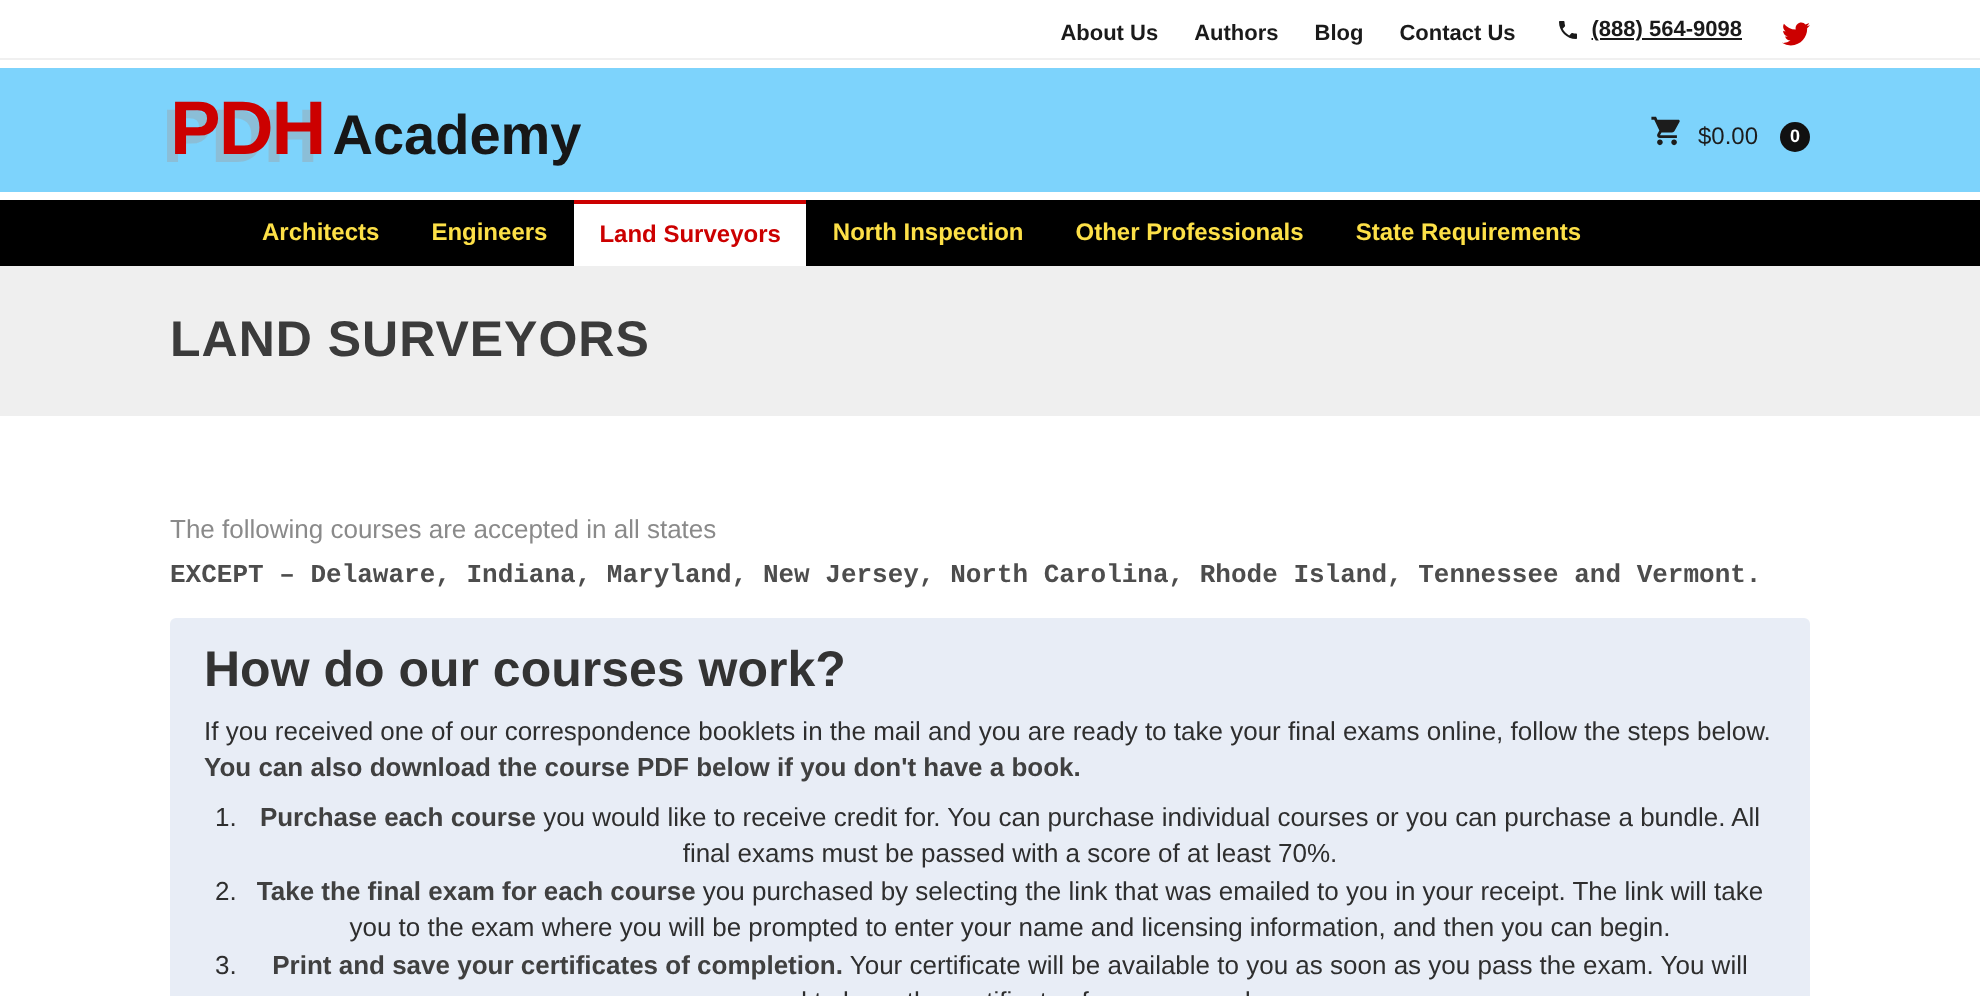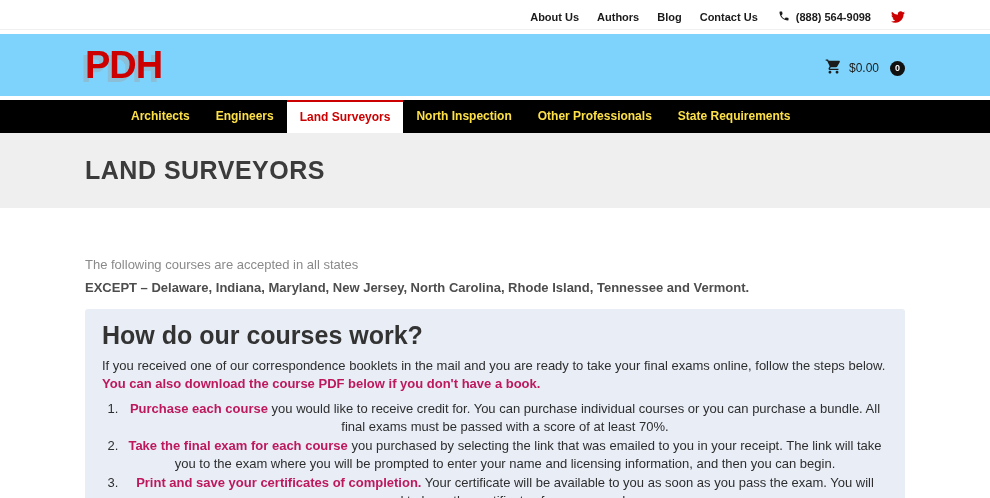--- a/index.html
+++ b/index.html
@@ -27,21 +27,21 @@
     gap: 18px;
   }
   .topbar-link, .phone-link {
     font-size: 11px;
     font-weight: 700;
     color: #1a1a1a;
     text-decoration: none;
     cursor: pointer;
     white-space: nowrap;
   }
-  .phone-link { display: inline-flex; align-items: center; gap: 6px; margin-left: 2px; }
+  .phone-link { display: inline-flex; gap: 6px; margin-left: 2px; text-decoration: underline; }
   .phone-link svg { width: 12px; height: 12px; fill: #1a1a1a; }
   .twitter-link { display: inline-flex; align-items: center; cursor: pointer; margin-left: 2px; }
   .twitter-link svg { width: 14px; height: 14px; fill: var(--accent-red, #cc0000); }
 
   
   .masthead { height: 62px; background: #7dd3fc; }
   .masthead-inner {
     height: 100%;
     display: flex;
     justify-content: space-between;
@@ -112,31 +112,31 @@
   .banner h1 {
     font-size: 25px;
     font-weight: 700;
     color: #3b3b3b;
     letter-spacing: 0.5px;
   }
 
   
   .content { padding-top: 44px; }
   .accepted-line { font-size: 13px; color: #8a8a8a; line-height: 1.35; }
-  .except-line  { font-size: 13px; color: #4d4d4d; font-weight: 700; line-height: 1.35; margin-top: 5px; }
+  .except-line  { font-size: 13px; color: #4d4d4d; font-weight: 700; line-height: 1.35; margin-top: 5px; font-family: Liberation Mono, monospace; }
 
   .info-box {
     margin-top: 13px;
     background: var(--box-bg, #e8edf6);
     border-radius: 3px;
     padding: 10px 17px 12px 17px;
   }
   .info-box h2 { font-size: 25px; font-weight: 700; color: #333333; margin: 2px 0 7px 0; }
   .intro { font-size: 13px; line-height: 1.35; color: #2e2e2e; margin-bottom: 8px; }
-  .intro strong, .steps strong { color: #be185d; }
+  .intro strong, .steps strong { color: #404040; }
   .steps { margin: 0 0 0 0; padding-left: 20px; text-align: center; }
   .steps li { font-size: 13px; line-height: 1.35; color: #2e2e2e; margin-bottom: 2px; }
 </style>
 </head>
 <body>
 
 <header class="topbar">
   <div class="container topbar-inner">
     <a class="topbar-link">About Us</a>
       <a class="topbar-link">Authors</a>
@@ -155,20 +155,21 @@
           <path d="M23.95 4.57c-.88.39-1.83.65-2.82.77a4.94 4.94 0 0 0 2.16-2.72c-.95.56-2 .96-3.13 1.18A4.92 4.92 0 0 0 16.57 2.2c-2.72 0-4.92 2.2-4.92 4.92 0 .39.04.76.13 1.12A13.98 13.98 0 0 1 1.64 3.16a4.93 4.93 0 0 0-.67 2.48c0 1.71.87 3.21 2.19 4.1a4.9 4.9 0 0 1-2.23-.62v.06c0 2.39 1.7 4.37 3.95 4.83-.41.11-.85.17-1.3.17-.31 0-.62-.03-.92-.09a4.93 4.93 0 0 0 4.6 3.42 9.87 9.87 0 0 1-6.1 2.1c-.39 0-.78-.02-1.17-.07a13.92 13.92 0 0 0 7.56 2.21c9.05 0 14-7.5 14-13.99 0-.21 0-.42-.02-.63a9.94 9.94 0 0 0 2.46-2.55l-.04-.01z"></path>
         </svg>
     </a>
   </div>
 </header>
 
 <div class="masthead">
   <div class="container masthead-inner">
     <a class="logo">
       <span class="logo-pdh">PDH</span>
+      <span class="logo-academy">Academy</span>
     </a>
     <a class="cart">
       <span>
         <svg viewBox="0 0 24 24">
             <path d="M7 18c-1.1 0-1.99.9-1.99 2S5.9 22 7 22s2-.9 2-2-.9-2-2-2zM1 2v2h2l3.6 7.59-1.35 2.45c-.16.28-.25.61-.25.96 0 1.1.9 2 2 2h12v-2H7.42c-.14 0-.25-.11-.25-.25l.03-.12.9-1.63h7.45c.75 0 1.41-.41 1.75-1.03l3.58-6.49c.08-.14.12-.31.12-.49 0-.55-.45-1-1-1H5.21l-.94-2H1zm16 16c-1.1 0-1.99.9-1.99 2s.89 2 1.99 2 2-.9 2-2-.9-2-2-2z"></path>
           </svg>
       </span>
       <span class="cart-total">$0.00</span>
       <span class="cart-badge">0</span>
     </a>

